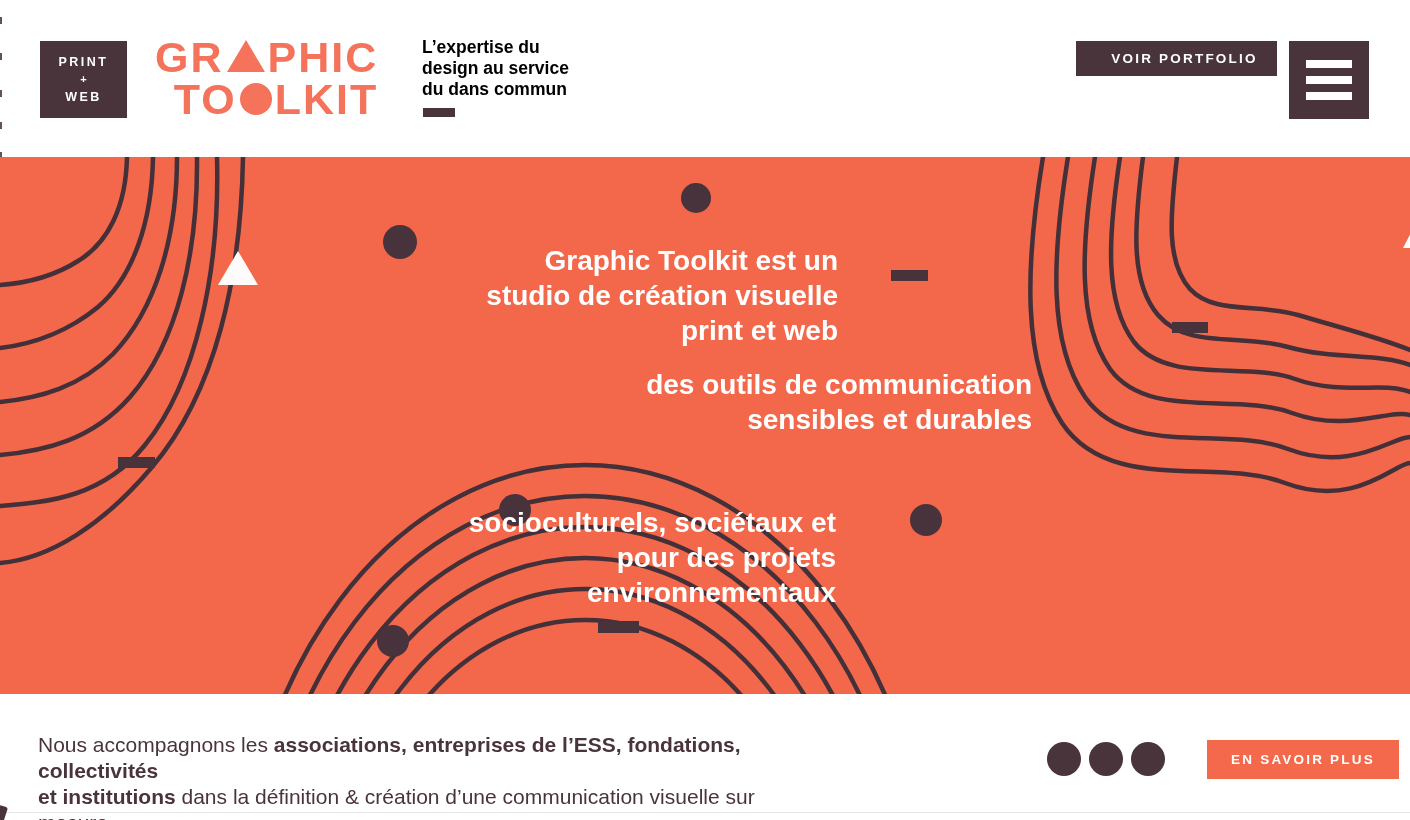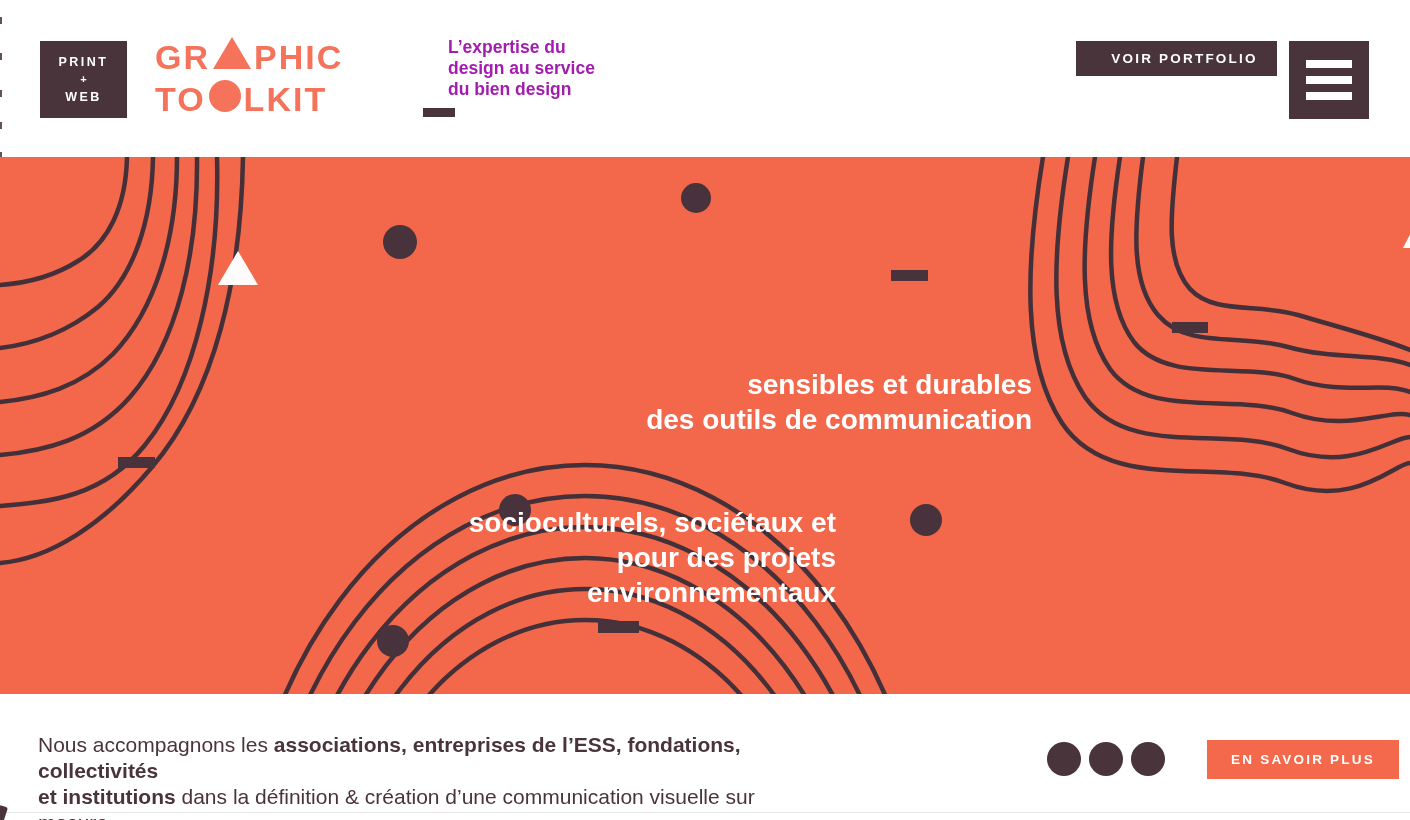--- a/index.html
+++ b/index.html
@@ -9,27 +9,27 @@
   
   .header { position:absolute; left:0; top:0; width:1410px; height:157px; background:#ffffff; }
   .edge-tick { position:absolute; left:0; width:2px; height:7px; background:#4A343C; opacity:.85; }
 
   .badge { position:absolute; left:40px; top:41px; width:87px; height:77px; background:#4A343C;
            display:flex; flex-direction:column; align-items:center; justify-content:center; gap:6px; }
   .badge span { color:#fff; font-weight:bold; font-size:12.5px; letter-spacing:2.5px; line-height:1; }
   .badge .plus { font-size:11px; letter-spacing:0; }
 
   .logo { position:absolute; left:155px; top:36px; color:#F4735A; font-weight:bold;
-          font-size:34px; letter-spacing:2px; line-height:42px; white-space:nowrap; }
+          font-size:43px; letter-spacing:2px; line-height:42px; white-space:nowrap;text-align:right; }
   .logo-tri { display:inline-block; width:0; height:0; border-left:19px solid transparent;
               border-right:19px solid transparent; border-bottom:32px solid #F4735A; margin:0 3px; }
   .logo-dot { display:inline-block; width:32px; height:32px; border-radius:50%; background:#F4735A;
               margin:0 3px; vertical-align:-1px; }
 
-  .tagline { position:absolute; left:448px; top:37px; color:#a21caf; font-weight:bold;
+  .tagline { position:absolute; left:422px; top:37px; color:#000000; font-weight:bold;
              font-size:17.5px; line-height:21px; }
   .tagline-dash { position:absolute; left:423px; top:108px; width:32px; height:9px; background:#4A343C; }
 
   .btn { position:absolute; display:flex; align-items:center; justify-content:center;
          color:#fff; font-weight:bold; font-size:13.5px; letter-spacing:2.2px; cursor:pointer; }
   .btn-portfolio { left:1076px; top:41px; width:201px; height:35px; background:#4A343C;padding-left:16px; }
   .btn-contact   { left:1076px; top:83px; width:201px; height:31px; background:#F56C4E; }
 
   .burger { position:absolute; left:1289px; top:41px; width:80px; height:78px; background:#4A343C;
             display:flex; flex-direction:column; align-items:center; justify-content:center; gap:8px; cursor:pointer; }
@@ -75,21 +75,21 @@
     </div>
 
     <div class="logo">
       <div><span>GR</span><span class="logo-tri"></span><span>PHIC</span></div>
       <div><span>TO</span><span class="logo-dot"></span><span>LKIT</span></div>
     </div>
 
     <div class="tagline">
       <div>L’expertise du</div>
       <div>design au service</div>
-      <div>du bien design</div>
+      <div>du dans commun</div>
     </div>
     <div class="tagline-dash"></div>
 
     <div class="btn btn-portfolio">VOIR PORTFOLIO</div>
 
     <div class="burger">
       <i></i>
       <i></i>
       <i></i>
     </div>
@@ -139,23 +139,28 @@
         <rect x="118" y="300" width="37" height="11"></rect>
         <rect x="598" y="464" width="41" height="12"></rect>
       </g>
 
       <g fill="#FDFCFB">
         <polygon points="238,94 218,128 258,128"></polygon>
         <polygon points="1419,60 1403,91 1435,91"></polygon>
       </g>
     </svg>
 
+    <div class="hero-block hb1">
+      <div>Graphic Toolkit est un</div>
+      <div>studio de création visuelle</div>
+      <div>print et web</div>
+    </div>
     <div class="hero-block hb2">
+      <div>des outils de communication</div>
       <div>sensibles et durables</div>
-      <div>des outils de communication</div>
     </div>
     <div class="hero-block hb3">
       <div>socioculturels, sociétaux et</div>
       <div>pour des projets</div>
       <div>environnementaux</div>
     </div>
   </div>
 
   <div class="footer"></div>
   <p class="footer-text">

